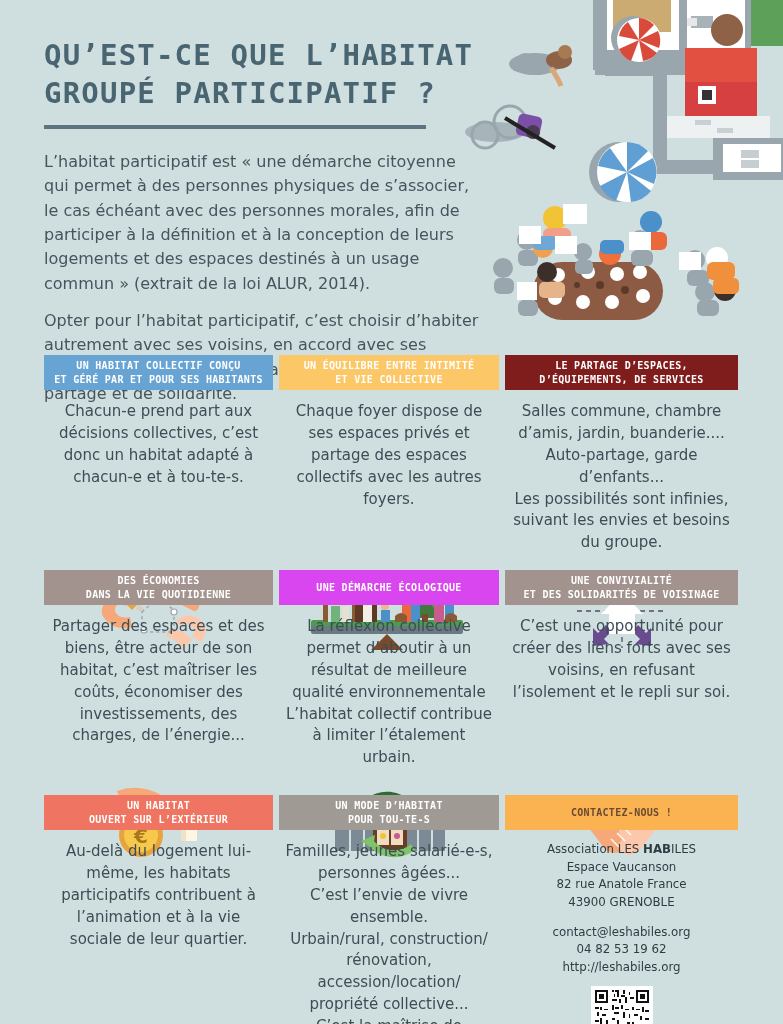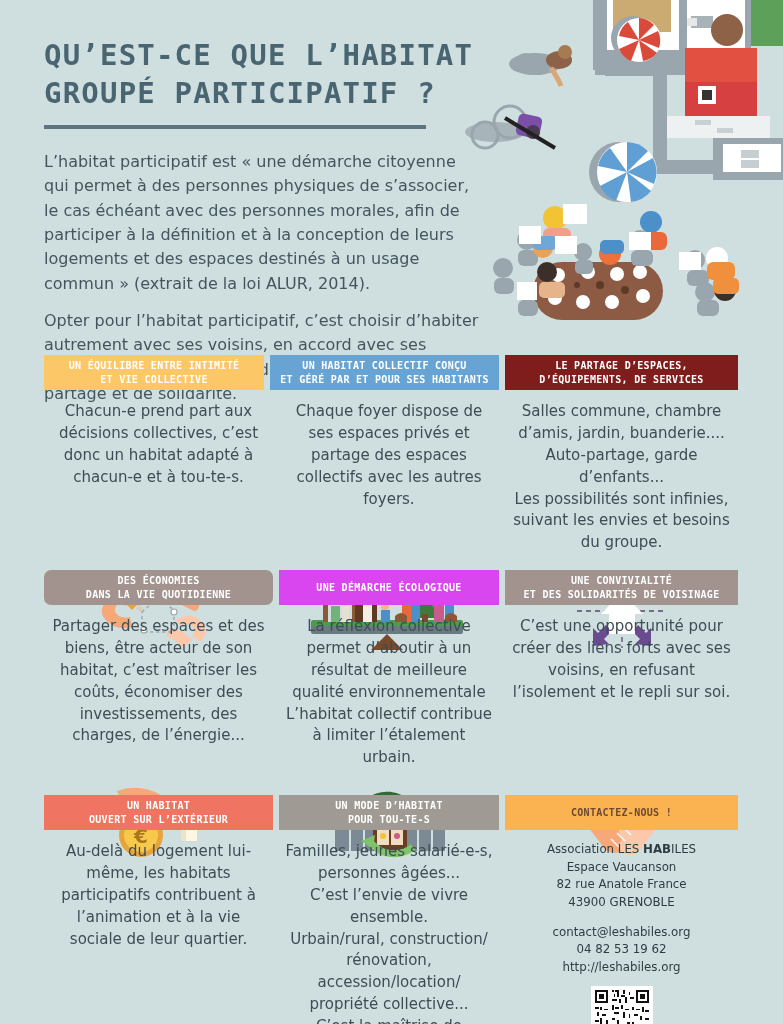--- a/index.html
+++ b/index.html
@@ -223,22 +223,22 @@
   </div>
   <div class="rule"></div>
 
   <div class="intro">
     <p>L’habitat participatif est « une démarche citoyenne qui permet à des personnes physiques de s’associer, le cas échéant avec des personnes morales, afin de participer à la définition et à la conception de leurs logements et des espaces destinés à un usage commun » (extrait de la loi ALUR, 2014).</p>
     <p>Opter pour l’habitat participatif, c’est choisir d’habiter autrement avec ses voisins, en accord avec ses valeurs et ses aspirations, dans un esprit commun de partage et de solidarité.</p>
   </div>
 
   <div class="rowband" style="top:355px;">
     <div class="bars">
+      <div class="bar c1" style="background: rgb(103, 164, 212);">UN HABITAT COLLECTIF CONÇU<br>ET GÉRÉ PAR ET POUR SES HABITANTS</div>
       <div class="bar c2" style="background: rgb(252, 199, 102);">UN ÉQUILIBRE ENTRE INTIMITÉ<br>ET VIE COLLECTIVE</div>
-      <div class="bar c1" style="background: rgb(103, 164, 212);">UN HABITAT COLLECTIF CONÇU<br>ET GÉRÉ PAR ET POUR SES HABITANTS</div>
       <div class="bar c3" style="background: #7f1d1d;">LE PARTAGE D’ESPACES,<br>D’ÉQUIPEMENTS, DE SERVICES</div>
     </div>
     <div class="bodies">
       <div class="bodytext c1">Chacun-e prend part aux décisions collectives, c’est donc un habitat adapté à chacun-e et à tou-te-s.</div>
       <div class="bodytext c2">Chaque foyer dispose de ses espaces privés et partage des espaces collectifs avec les autres foyers.</div>
       <div class="bodytext c3">Salles commune, chambre  d’amis, jardin, buanderie....<br>Auto-partage, garde d’enfants...<br>Les possibilités sont infinies,<br>suivant les envies et besoins du groupe.</div>
     </div>
     <div class="icons" style="margin-top:14px;">
       <div class="iconcell c1">
         <svg width="130" height="82" viewBox="0 0 130 82">
@@ -307,21 +307,21 @@
             <path d="M84 78 l-16-2 5-5 -8-8 6-6 8 8 5-5z"></path>
           </g>
           <path d="M55 24 L76 46 L68 46 L68 66 L42 66 L42 46 L34 46 Z" fill="#ffffff"></path>
         </svg>
       </div>
     </div>
   </div>
 
   <div class="rowband" style="top:570px;">
     <div class="bars">
-      <div class="bar c1" style="background: rgb(163, 147, 142); border-radius: 7px;">DES ÉCONOMIES<br>DANS LA VIE QUOTIDIENNE</div>
+      <div class="bar c1" style="background: rgb(163, 147, 142);">DES ÉCONOMIES<br>DANS LA VIE QUOTIDIENNE</div>
       <div class="bar c2" style="background: #d946ef;">UNE DÉMARCHE ÉCOLOGIQUE</div>
       <div class="bar c3" style="background: rgb(163, 147, 142);">UNE CONVIVIALITÉ<br>ET DES SOLIDARITÉS DE VOISINAGE</div>
     </div>
     <div class="bodies">
       <div class="bodytext c1">Partager des espaces et des biens, être acteur de son habitat, c’est maîtriser les coûts, économiser des investissements, des charges, de l’énergie...</div>
       <div class="bodytext c2">La réflexion collective permet d’aboutir à un résultat de meilleure qualité environnementale L’habitat collectif contribue à limiter l’étalement urbain.</div>
       <div class="bodytext c3">C’est une opportunité pour créer des liens forts avec ses voisins, en refusant l’isolement et le repli sur soi.</div>
     </div>
     <div class="icons" style="margin-top:12px;">
       <div class="iconcell c1">

